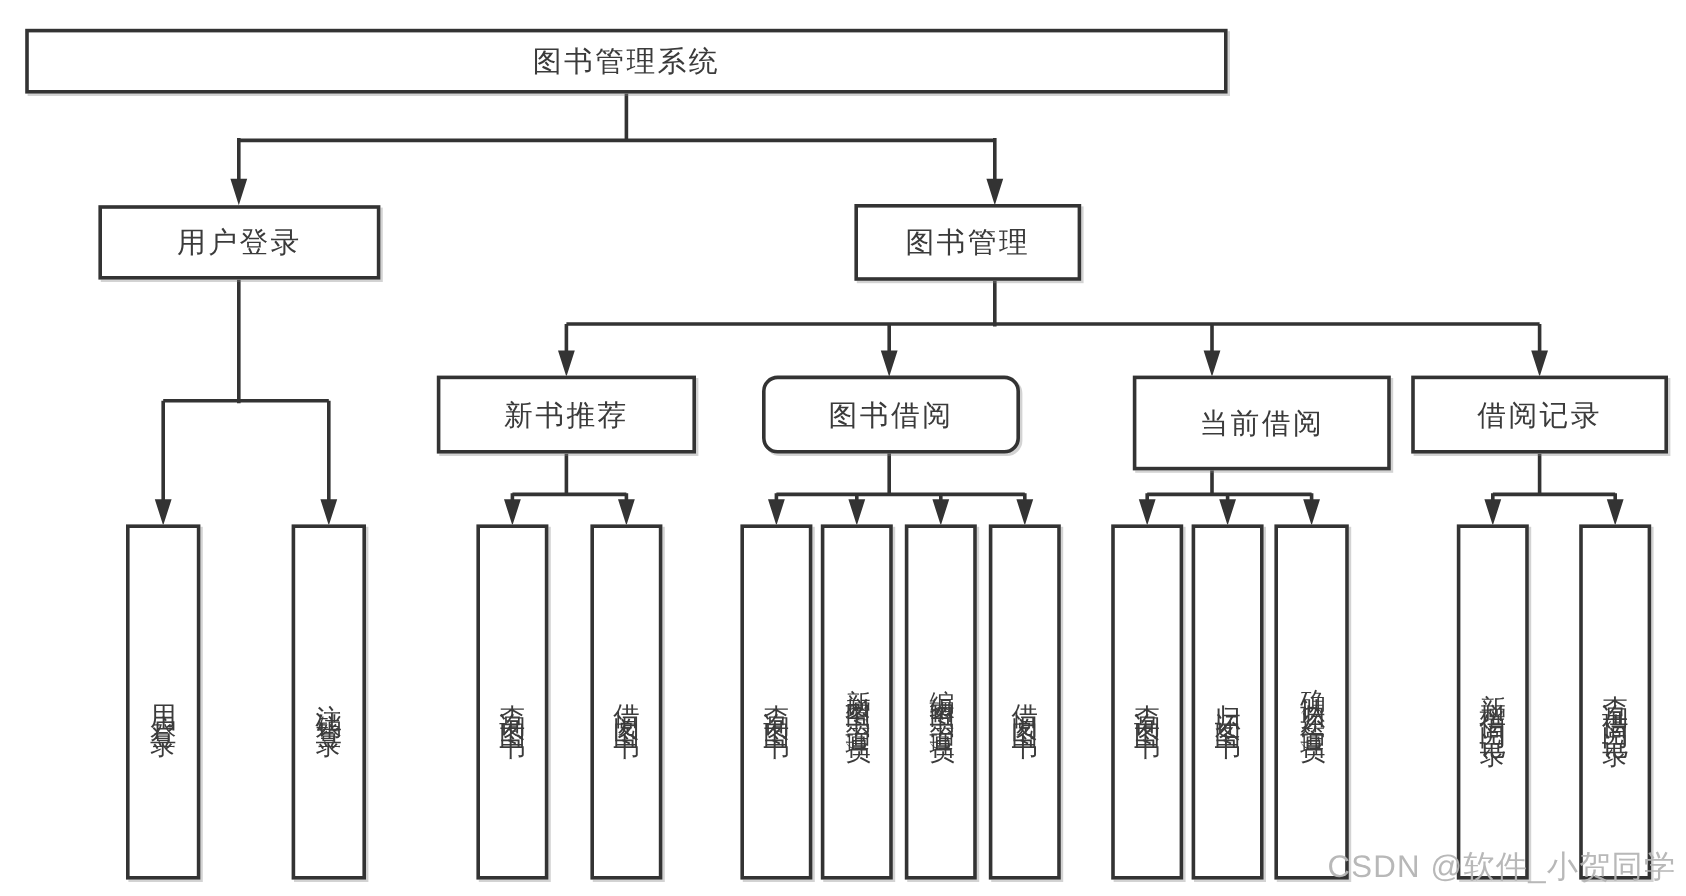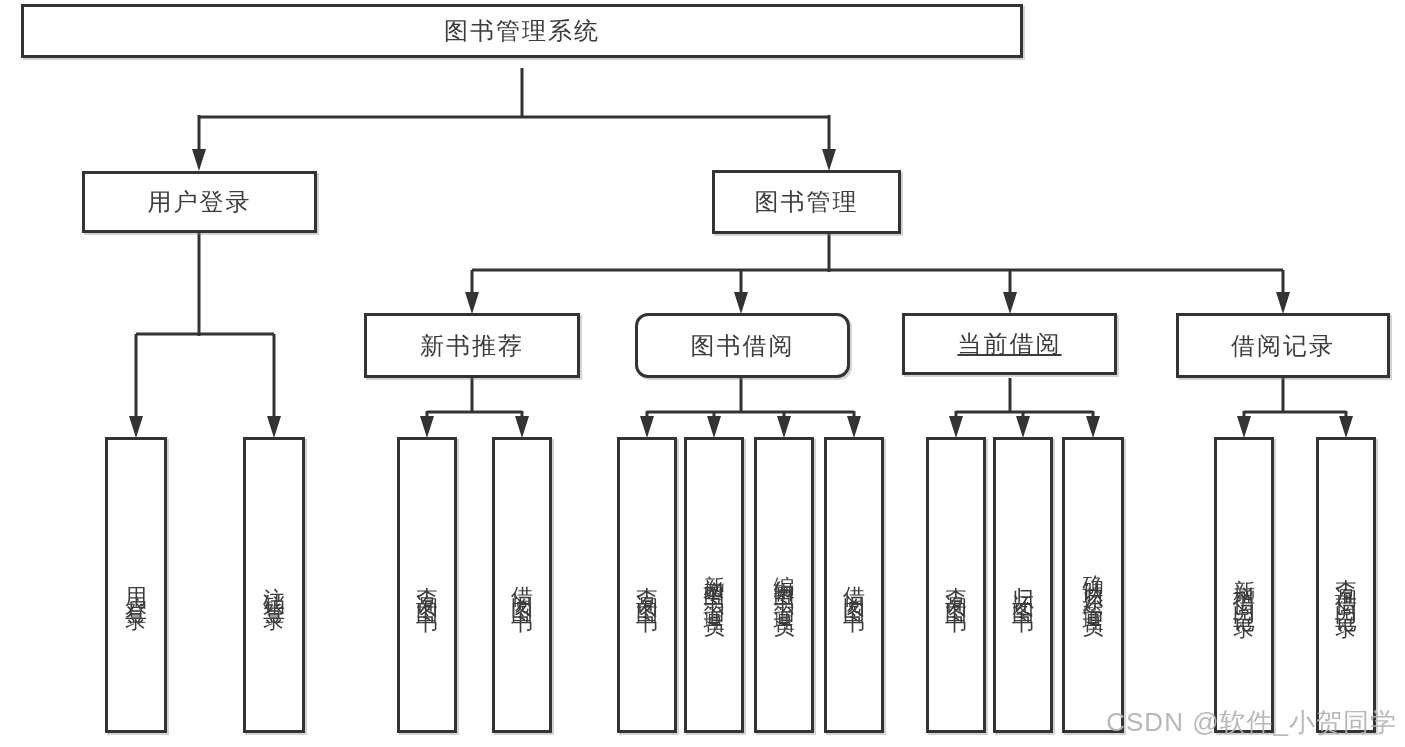--- a/index.html
+++ b/index.html
@@ -113,38 +113,38 @@
       M707 416 L721 416 L714 438 Z
       M777 416 L791 416 L784 438 Z
       M847 416 L861 416 L854 438 Z
       M949 416 L963 416 L956 438 Z
       M1016 416 L1030 416 L1023 438 Z
       M1086 416 L1100 416 L1093 438 Z
       M1237 416 L1251 416 L1244 438 Z
       M1339 416 L1353 416 L1346 438 Z"></path>
   </svg>
 
-  <div class="node" style="left:21px; top:4px; width:1002px; height:54px;">
+  <div class="node" style="left:21px; top:24px; width:1002px; height:54px;">
     <span class="h-label">图书管理系统</span>
   </div>
 
   <div class="node" style="left:82px; top:171px; width:235px; height:62px;">
     <span class="h-label">用户登录</span>
   </div>
   <div class="node" style="left:712px; top:170px; width:189px; height:64px;font-family:Liberation Mono, monospace;">
     <span class="h-label">图书管理</span>
   </div>
 
   <div class="node" style="left:364px; top:313px; width:216px; height:65px;">
     <span class="h-label">新书推荐</span>
   </div>
   <div class="node" style="left:635px; top:313px; width:215px; height:65px;border-radius:13px;">
     <span class="h-label">图书借阅</span>
   </div>
-  <div class="node" style="left:902px; top:313px; width:215px; height:62px;text-decoration:underline;">
+  <div class="node" style="left:944px; top:313px; width:215px; height:79px;">
     <span class="h-label">当前借阅</span>
   </div>
   <div class="node" style="left:1176px; top:313px; width:214px; height:65px;">
     <span class="h-label">借阅记录</span>
   </div>
 
   <div class="node leaf" style="left:105px; top:437px; width:62px; height:296px;">
     <span class="v-label">用户登录</span>
   </div>
   <div class="node leaf" style="left:243px; top:437px; width:62px; height:296px;">

